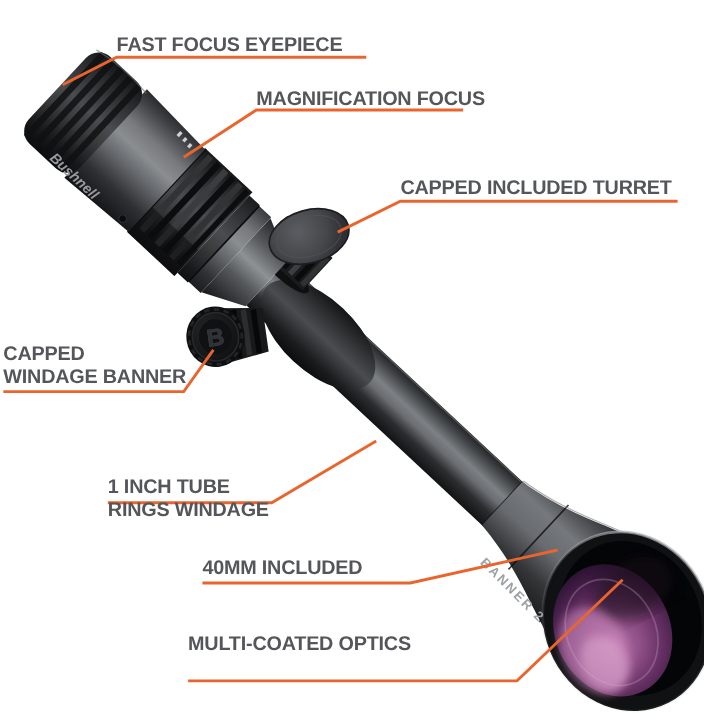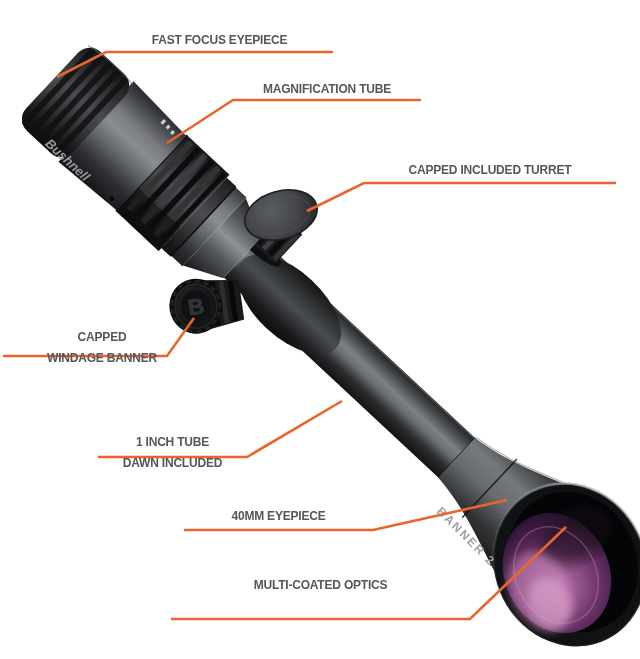--- a/index.html
+++ b/index.html
@@ -1,20 +1,20 @@
 <!DOCTYPE html>
 <html><head>
 <meta charset="utf-8">
 <style>
   html,body{margin:0;padding:0;background:#fff;}
   #stage{position:relative;width:640px;height:659px;background:#ffffff;overflow:hidden;
          font-family:"Liberation Sans",sans-serif;}
   #scene{position:absolute;left:0;top:0;z-index:1;}
-  .lbl{position:absolute;z-index:2;color:#54565A;font-weight:700;font-size:12px;line-height:21px;
-       letter-spacing:-0.2px;white-space:nowrap;text-align:center;}
+  .lbl{position:absolute;z-index:2;color:#54565A;font-weight:700;font-size:18px;line-height:21px;
+       letter-spacing:-0.2px;white-space:nowrap;text-align:left;}
   .leader{fill:none;stroke:#EA652D;stroke-width:2.6;stroke-linejoin:miter;stroke-linecap:butt;}
 </style>
 </head>
 <body>
 
 <div id="stage">
 
   <svg id="scene" width="640" height="659" viewBox="0 0 640 659">
     <defs>
       <linearGradient id="gBody" gradientUnits="userSpaceOnUse" x1="0" y1="-56" x2="0" y2="56">
@@ -204,33 +204,33 @@
       <path class="leader" d="M307,211 L364,183 L616,183"></path>
       <path class="leader" d="M194,318 L167,356 L3,356"></path>
       <path class="leader" d="M342,401 L247,457 L98,457"></path>
       <path class="leader" d="M507,500 L373,530 L184,530"></path>
       <path class="leader" d="M566,527 L470,619 L171,619"></path>
     </g>
   </svg>
 
   <div class="lbl" style="left:106px;top:30px;width:227px;">FAST FOCUS EYEPIECE</div>
 
-  <div class="lbl" style="left:233px;top:79px;width:188px;">MAGNIFICATION TUBE</div>
+  <div class="lbl" style="left:233px;top:79px;width:188px;">MAGNIFICATION FOCUS</div>
 
   <div class="lbl" style="left:364px;top:160px;width:252px;">CAPPED INCLUDED TURRET</div>
 
-  <div class="lbl" style="left:20px;top:311px;width:164px;margin-top:16px;">
+  <div class="lbl" style="left:3px;top:311px;width:164px;">
     <div>CAPPED</div>
     <div>WINDAGE BANNER</div>
   </div>
 
   <div class="lbl" style="left:98px;top:432px;width:149px;">
     <div>1 INCH TUBE</div>
-    <div>DAWN INCLUDED</div>
+    <div>RINGS WINDAGE</div>
   </div>
 
-  <div class="lbl" style="left:184px;top:506px;width:189px;">40MM EYEPIECE</div>
+  <div class="lbl" style="left:184px;top:506px;width:189px;">40MM INCLUDED</div>
 
   <div class="lbl" style="left:171px;top:575px;width:299px;">
     <div>MULTI-COATED OPTICS</div>
   </div>
 
 </div>
 
 </body></html>

